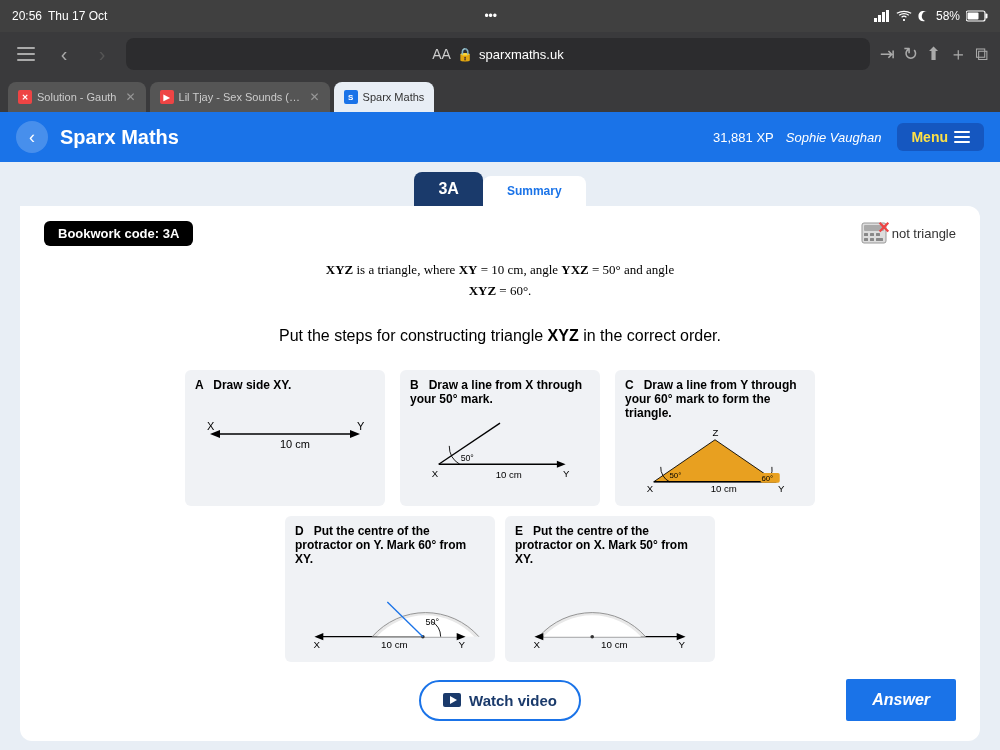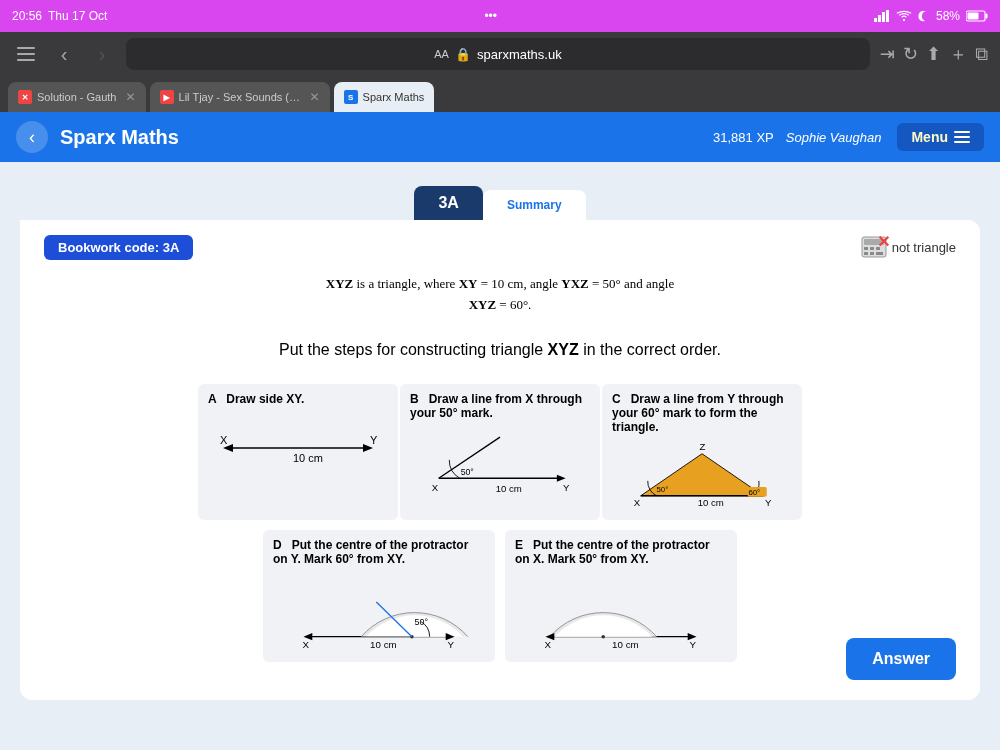--- a/index.html
+++ b/index.html
@@ -7,21 +7,21 @@
       font-family: -apple-system, BlinkMacSystemFont, 'Segoe UI', sans-serif;
       background: #e8eef5;
       width: 1000px;
       height: 750px;
       overflow: hidden;
       position: relative;
     }
 
     
     .status-bar {
-      background: #d946ef;
+      background: #404040;
       color: white;
       height: 28px;
       display: flex;
       align-items: center;
       justify-content: space-between;
       padding: 16px 12px;
       font-size: 12px;
     }
     .status-left { display: flex; gap: 6px; align-items: center; }
     .status-right { display: flex; gap: 6px; align-items: center; }
@@ -119,35 +119,35 @@
     .sparx-logo {
       font-size: 20px;
       font-weight: 700;
       flex: 1;
     }
     .sparx-xp { font-size: 13px; margin-right: 12px; }
     .sparx-user { font-size: 13px; margin-right: 16px; font-style: italic; }
     .sparx-menu-btn {
       background: #1557c0;
       border: none;
-      color: #fef9c3;
+      color: #fde047;
       padding: 6px 14px;
       border-radius: 6px;
       font-size: 14px;
       font-weight: 600;
       cursor: pointer;
       display: flex; align-items: center; gap: 6px;
     }
 
     
     .question-tabs {
       display: flex;
       justify-content: center;
       align-items: flex-end;
-      padding: 24px 0 0 0;
+      padding: 10px 0 0 0;
       gap: 0;
       background: #e8eef5;
       position: relative;
       z-index: 2;
     }
     .q-tab-3a {
       background: #1a3a6b;
       color: white;
       padding: 8px 24px;
       border-radius: 8px 8px 0 0;
@@ -175,21 +175,21 @@
     }
 
     
     .bookwork-bar {
       display: flex;
       align-items: center;
       justify-content: space-between;
       margin-bottom: 16px;
     }
     .bookwork-badge {
-      background: #1d4ed8;
+      background: #000000;
       color: white;
       padding: 5px 14px;
       border-radius: 6px;
       font-size: 13px;
       font-weight: 600;
     }
     .not-allowed {
       display: flex;
       align-items: center;
       gap: 5px;
@@ -211,40 +211,40 @@
       text-align: center;
       font-size: 16px;
       margin-bottom: 25px;
       font-family: -apple-system, sans-serif;
     }
 
     
     .steps-grid-top {
       display: flex;
       justify-content: center;
-      gap: 2px;
+      gap: 15px;
       margin-bottom: 10px;
       margin-top: 22px;
     }
     .steps-grid-bottom {
       display: flex;
       justify-content: center;
       gap: 10px;
       margin-bottom: 18px;
     }
 
     .step-card {
       background: #f0f2f5;
       border-radius: 6px;
       padding: 8px 10px;
       width: 200px;
       position: relative;
     }
     .step-card-wide {
-      width: 232px;
+      width: 210px;
     }
     .step-label {
       font-size: 12px;
       font-weight: 700;
       margin-bottom: 4px;
       font-family: sans-serif;
     }
     .step-diagram {
       width: 100%;
       height: 70px;
@@ -267,27 +267,28 @@
       font-weight: 600;
       cursor: pointer;
       display: flex; align-items: center; gap: 8px;
       margin: 0 auto;
     }
     .answer-btn {
       background: #1a73e8;
       color: white;
       border: none;
       padding: 12px 26px;
-      border-radius: 8px;
+      border-radius: 2px;
       font-size: 16px;
       font-weight: 700;
       cursor: pointer;
       position: absolute;
       right: 24px;
       bottom: 20px;
+      font-style: italic;
     }
 
     .outer-wrapper {
       background: #e8eef5;
       padding: 0;
     }
   </style>
 </head>
 <body>
 
@@ -329,21 +330,21 @@
   <button class="browser-btn">
     <svg width="18" height="14" viewBox="0 0 18 14">
         <rect y="0" width="18" height="2" rx="1" fill="#aaa"></rect>
         <rect y="6" width="18" height="2" rx="1" fill="#aaa"></rect>
         <rect y="12" width="18" height="2" rx="1" fill="#aaa"></rect>
       </svg>
   </button>
   <button class="browser-btn" style="font-size:20px;color:#aaa;">‹</button>
   <button class="browser-btn" style="font-size:20px;color:#555;">›</button>
   <div class="url-bar">
-    <span style="color:#ccc;font-size:11px;">AA</span>
+    <span style="color:#ccc;font-size:14px;">AA</span>
     <span>🔒</span>
     <span>sparxmaths.uk</span>
   </div>
   <div class="url-bar-actions">
     <button class="url-action-btn">⇥</button>
     <button class="url-action-btn">↻</button>
     <button class="url-action-btn">⬆</button>
     <button class="url-action-btn">＋</button>
     <button class="url-action-btn">⧉</button>
   </div>
@@ -532,18 +533,27 @@
           <text x="14" y="88" font-size="11" font-family="sans-serif">X</text>
           <text x="177" y="88" font-size="11" font-family="sans-serif">Y</text>
           <text x="90" y="88" font-size="11" font-family="sans-serif">10 cm</text>
 
           <polygon points="175,71 185,75 175,79" fill="black"></polygon>
           <polygon points="25,71 15,75 25,79" fill="black"></polygon>
         </svg>
       </div>
     </div>
 
+    <div class="bottom-actions">
+      <button class="watch-video-btn">
+        <svg width="18" height="14" viewBox="0 0 18 14">
+          <rect x="0" y="0" width="18" height="14" rx="2" fill="#1a3a6b"></rect>
+          <polygon points="7,3 7,11 14,7" fill="white"></polygon>
+        </svg>
+        <span>Watch video</span>
+      </button>
+    </div>
 
     <button class="answer-btn">
       <span>Answer</span>
     </button>
   </div>
 </div>
 
 </body></html>

